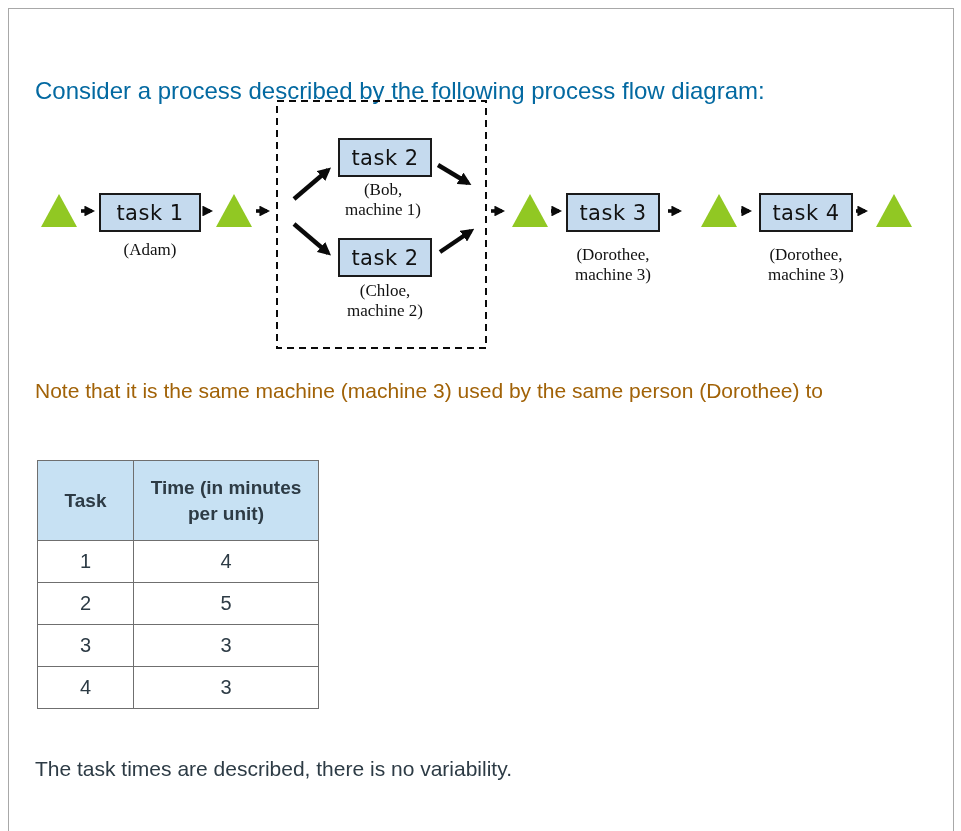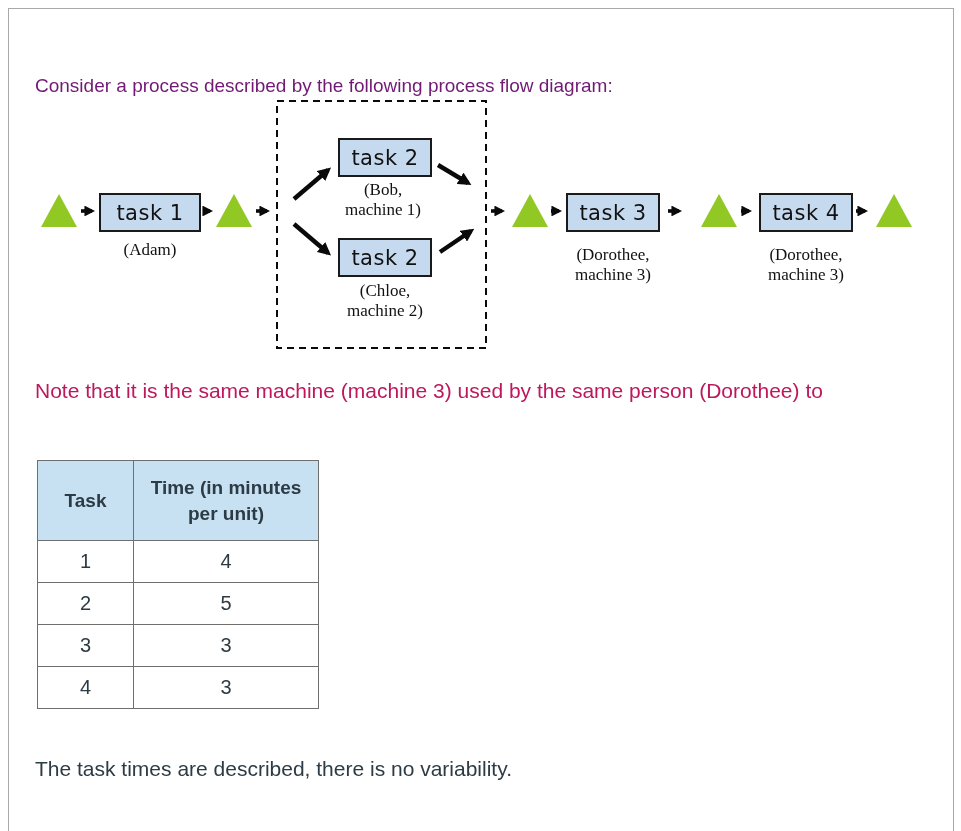--- a/index.html
+++ b/index.html
@@ -6,39 +6,39 @@
   body {
     width:961px; height:831px; position:relative; overflow:hidden;
     background:#ffffff; font-family:"Liberation Sans",sans-serif; color:#2D3B45;
   }
   .frame {
     position:absolute; left:8px; top:8px; width:946px; height:1000px;
     border:1px solid #A8A8A8; background:#ffffff; box-sizing:border-box;
   }
   .intro {
     position:absolute; left:35px; top:52px; width:900px;
-    font-size:19px; line-height:30px; color:#701a75; white-space:nowrap;
+    font-size:24px; line-height:30px; color:#0369a1; white-space:nowrap;
   }
   .diagram-svg { position:absolute; left:0; top:95px; }
   .task-label {
     font-family:"DejaVu Sans",sans-serif; font-size:21px; letter-spacing:0.5px;
     fill:#111111; text-anchor:middle;
   }
   .resource-label {
     font-family:"Liberation Serif",serif; font-size:17px;
     fill:#111111; text-anchor:middle;
   }
   .task-box { fill:#C5DAEE; stroke:#1A1A1A; stroke-width:2px; }
   .buffer { fill:#91C823; }
   .flow-arrow { stroke:#0A0A0A; stroke-width:3.6px; }
   .flow-arrow.diag { stroke-width:4.4px; }
   .batch-box { fill:none; stroke:#0A0A0A; stroke-width:2px; stroke-dasharray:7 5; }
   .note {
     position:absolute; left:35px; top:373px;
-    font-size:21px; line-height:36px; color:#be185d;
+    font-size:21px; line-height:36px; color:#a16207;
   }
   .note div { white-space:nowrap; }
   .task-table {
     position:absolute; left:37px; top:460px; border-collapse:collapse;
     color:#2D3B45; background:#ffffff;padding-left:33px;
   }
   .task-table th, .task-table td {
     border:1px solid #6F6F6F; text-align:center; vertical-align:middle;
     box-sizing:border-box; padding:0 2px;
   }

